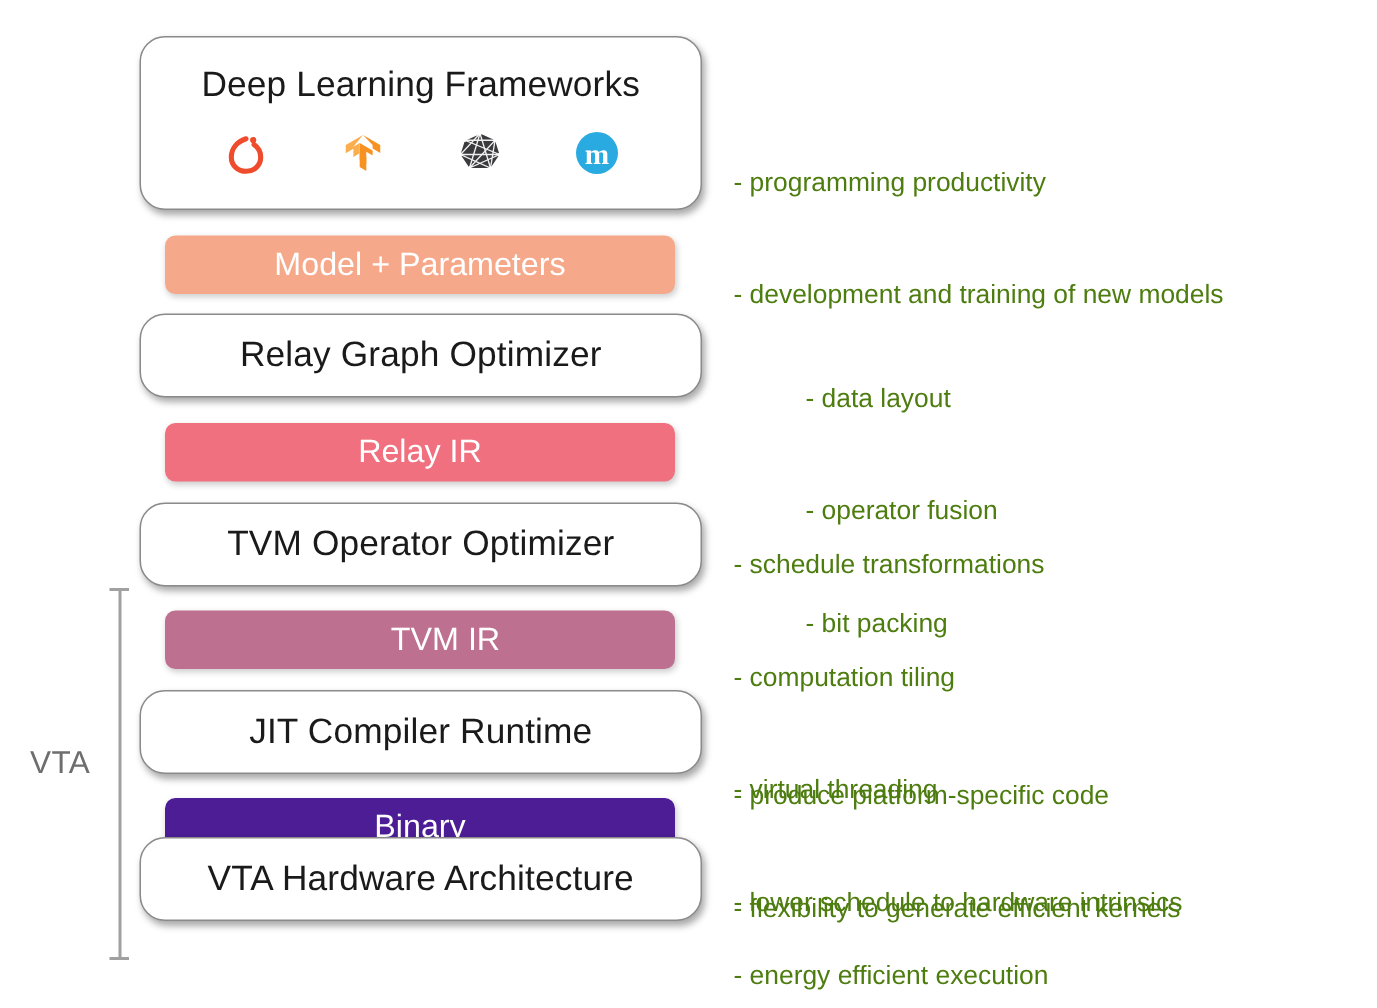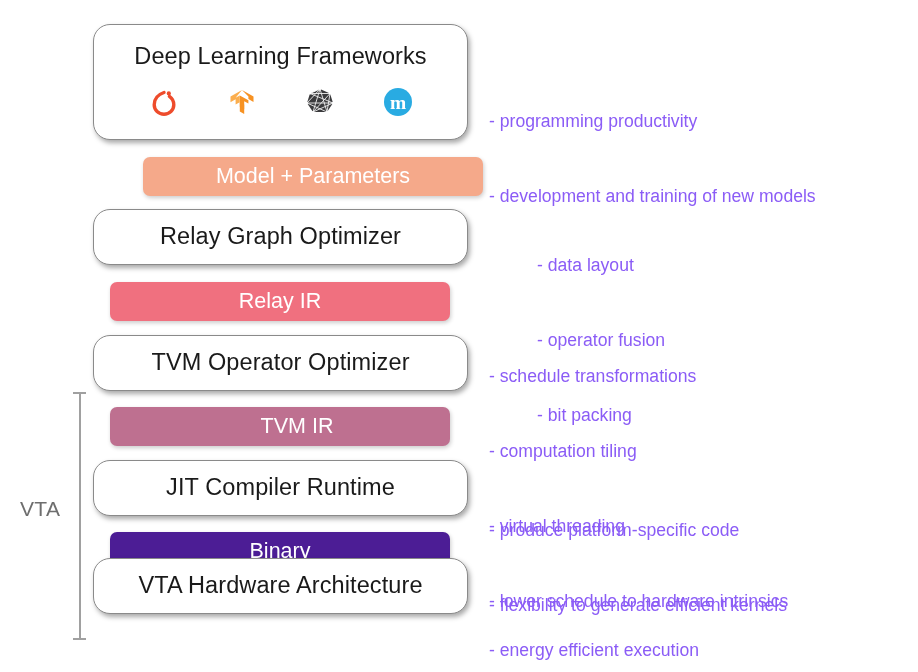--- a/index.html
+++ b/index.html
@@ -88,21 +88,21 @@
     display: flex;
     align-items: center;
     justify-content: center;
   }
 
   
   .annotation {
     position: absolute;
     left: 489px;
     font-size: 17.6px;
-    color: #8b5cf6;
+    color: #4d7c0f;
     line-height: 1.42;
     white-space: pre;
   }
   .annotation .note-line { display: block; }
 
   #note-frameworks { top: 59px; }
   #note-relay      { top: 203px; margin-left: 48px; }
   #note-tvm        { top: 314px; }
   #note-jit        { top: 468px; }
   #note-hw         { top: 588px; }
@@ -196,21 +196,21 @@
       <div class="logo">
         <svg width="34" height="34" viewBox="0 0 34 34" aria-hidden="true">
           <circle cx="17" cy="17" r="14" fill="#29ABE2"></circle>
           <text x="17" y="24.2" text-anchor="middle" font-family="Liberation Serif, serif" font-size="19.5" font-weight="700" fill="#ffffff">m</text>
         </svg>
       </div>
 
     </div>
   </div>
 
-  <div class="box bar" id="bar-model-params" style="background:#F5A98A;margin-left:33px;">
+  <div class="box bar" id="bar-model-params" style="background:#F5A98A;">
     <div class="label">Model + Parameters</div>
   </div>
 
   <div class="box white" id="box-relay-opt">
     <div class="label">Relay Graph Optimizer</div>
   </div>
 
   <div class="box bar" id="bar-relay-ir" style="background:#F0707F;">
     <div class="label">Relay IR</div>
   </div>

